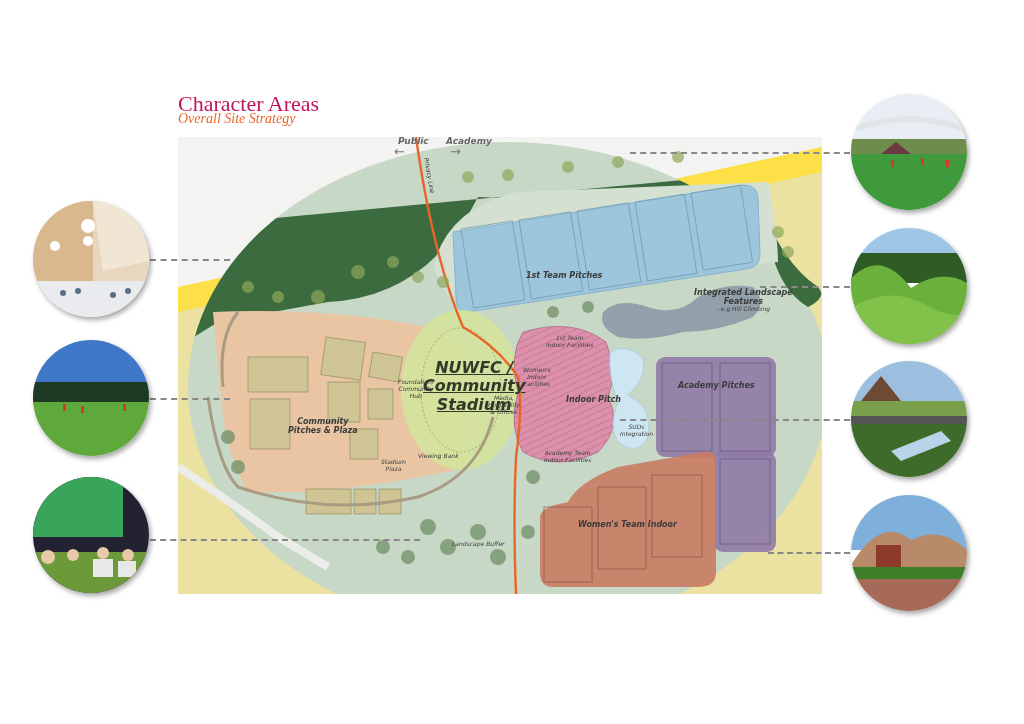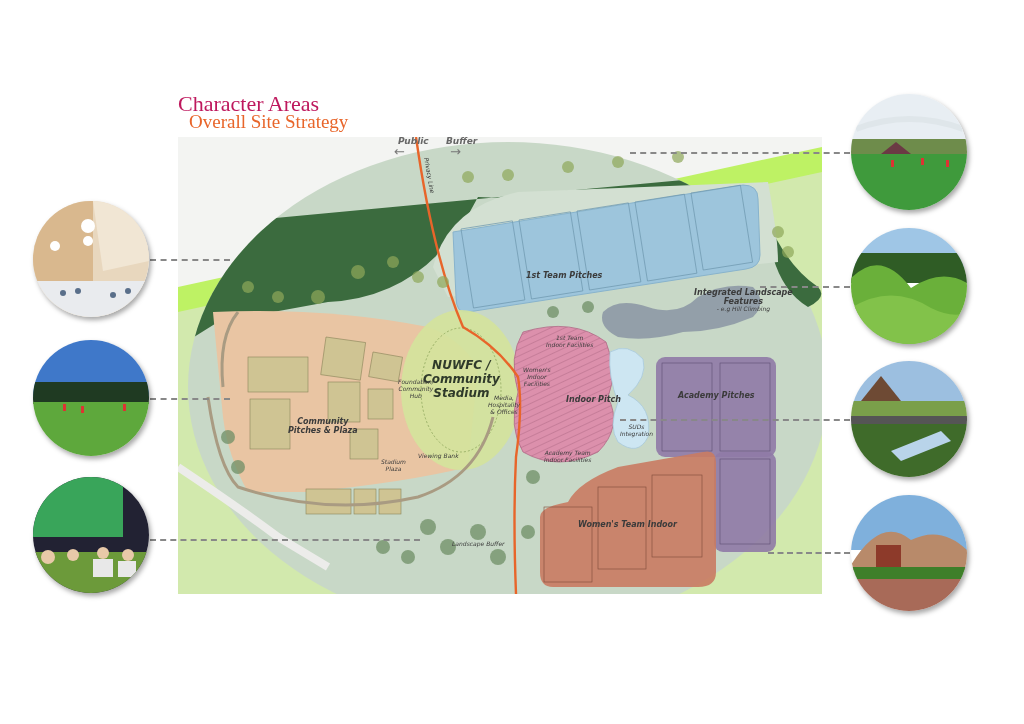--- a/index.html
+++ b/index.html
@@ -1,19 +1,19 @@
 <!DOCTYPE html>
 <html><head>
 <meta charset="utf-8">
 <style>
   html, body { margin:0; padding:0; background:#ffffff; }
   body { width:1024px; height:724px; position:relative; overflow:hidden; font-family:"DejaVu Sans", sans-serif; }
   .title { position:absolute; left:178px; top:91px; font-family:Liberation Serif, serif; font-size:22px; color:#be185d; }
-  .subtitle { position:absolute; left:189px; top:111px; font-family:"Liberation Serif", serif; font-size:19px; color:#e8652a; }
-  .map { position:absolute; left:178px; top:137px; width:644px; height:457px; overflow:hidden; background:#bef264; }
+  .subtitle { position:absolute; left:178px; top:111px; font-family:"Liberation Serif", serif; font-style:italic; font-size:14px; color:#e8652a; }
+  .map { position:absolute; left:178px; top:137px; width:644px; height:457px; overflow:hidden; background:#fde047; }
   .map svg { position:absolute; left:0; top:0; }
   .lbl { position:absolute; font-style:italic; color:#3b3b3b; text-align:center; line-height:1.15; white-space:nowrap; }
   .lbl.med { font-size:8px; font-weight:bold; }
   .lbl.sm { font-size:6px; }
   .lbl.head { font-size:12px; font-weight:bold; color:#2f3a2a; }
   .photo { position:absolute; width:116px; height:116px; border-radius:50%; overflow:hidden; box-shadow:2px 3px 5px rgba(0,0,0,0.35); }
   .photo svg { width:116px; height:116px; display:block; }
   .leader { position:absolute; height:0; border-top:2px dashed #888; }
   .pp { position:absolute; font-style:italic; font-weight:bold; font-size:9px; color:#666; }
   .arrow { position:absolute; font-size:13px; color:#777; }
@@ -132,33 +132,33 @@
         <circle cx="350" cy="395" r="7"></circle>
         <circle cx="375" cy="175" r="6"></circle>
       <circle cx="410" cy="170" r="6"></circle>
         <circle cx="60" cy="330" r="7"></circle>
         <circle cx="50" cy="300" r="7"></circle>
     </g>
   </svg>
 
   <span class="pp" style="left:220px;top:-1px;">Public</span>
   <span class="arrow" style="left:216px;top:7px;">←</span>
-  <span class="pp" style="left:268px;top:-1px;">Buffer</span>
+  <span class="pp" style="left:268px;top:-1px;">Academy</span>
   <span class="arrow" style="left:272px;top:7px;">→</span>
   <span class="privacy" style="left:252px;top:20px;">Privacy Line</span>
 
   <div class="lbl med" style="left:348px;top:134px;">1st Team Pitches</div>
 
   <div class="lbl med" style="left:516px;top:151px;">
     <div>Integrated Landscape</div>
     <div>Features</div>
     <div class="sm" style="font-size:6px;font-weight:normal;">- e.g Hill Climbing</div>
   </div>
 
-  <div class="lbl head" style="left:245px;top:222px;font-size:12px;">
+  <div class="lbl head" style="left:245px;top:222px;font-size:16px;text-decoration:underline;">
     <div>NUWFC /</div>
     <div>Community</div>
     <div>Stadium</div>
   </div>
   <div class="lbl sm" style="left:220px;top:242px;">
     <div>Foundation/</div>
     <div>Community</div>
     <div>Hub</div>
   </div>
   <div class="lbl sm" style="left:310px;top:258px;">
@@ -187,21 +187,21 @@
     <div>Facilities</div>
   </div>
   <div class="lbl sm" style="left:366px;top:313px;">
     <div>Academy Team</div>
     <div>Indoor Facilities</div>
   </div>
   <div class="lbl sm" style="left:442px;top:287px;">
     <div>SUDs</div>
     <div>Integration</div>
   </div>
-  <div class="lbl med" style="left:500px;top:254px;">Academy Pitches</div>
+  <div class="lbl med" style="left:500px;top:244px;">Academy Pitches</div>
   <div class="lbl med" style="left:400px;top:383px;">Women's Team Indoor</div>
   <div class="lbl sm" style="left:274px;top:404px;">Landscape Buffer</div>
 </div>
 
 <div class="leader" style="left:150px;top:259px;width:80px;"></div>
 <div class="leader" style="left:150px;top:398px;width:80px;"></div>
 <div class="leader" style="left:150px;top:539px;width:270px;"></div>
 <div class="leader" style="left:630px;top:152px;width:220px;"></div>
 <div class="leader" style="left:760px;top:286px;width:90px;"></div>
 <div class="leader" style="left:620px;top:419px;width:230px;"></div>

